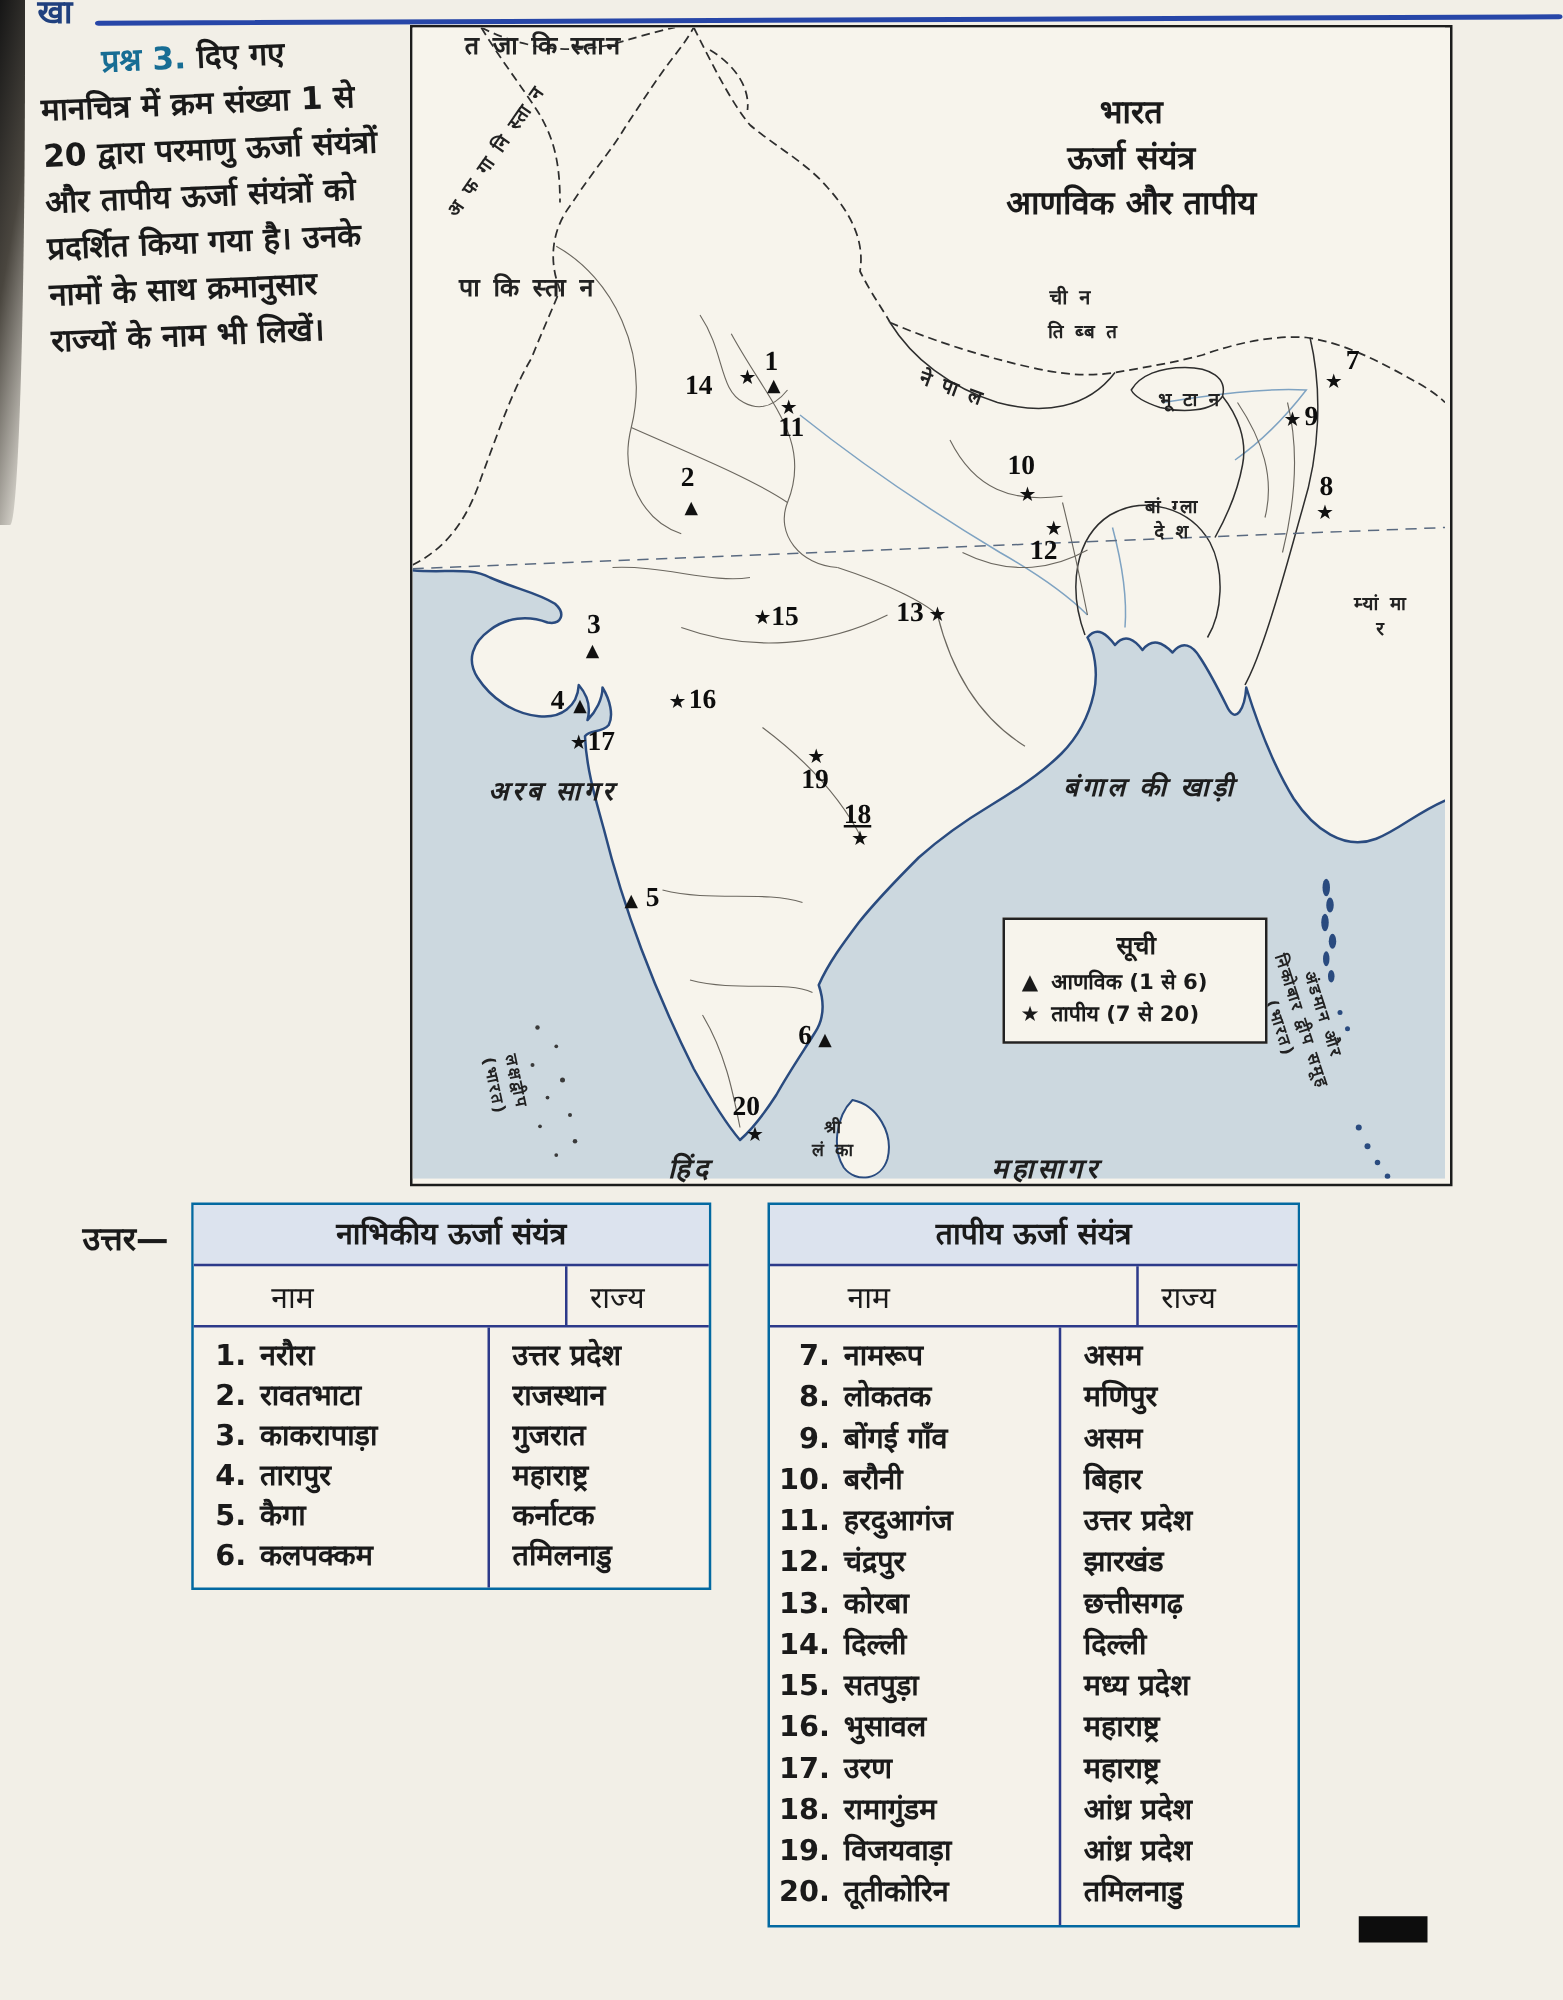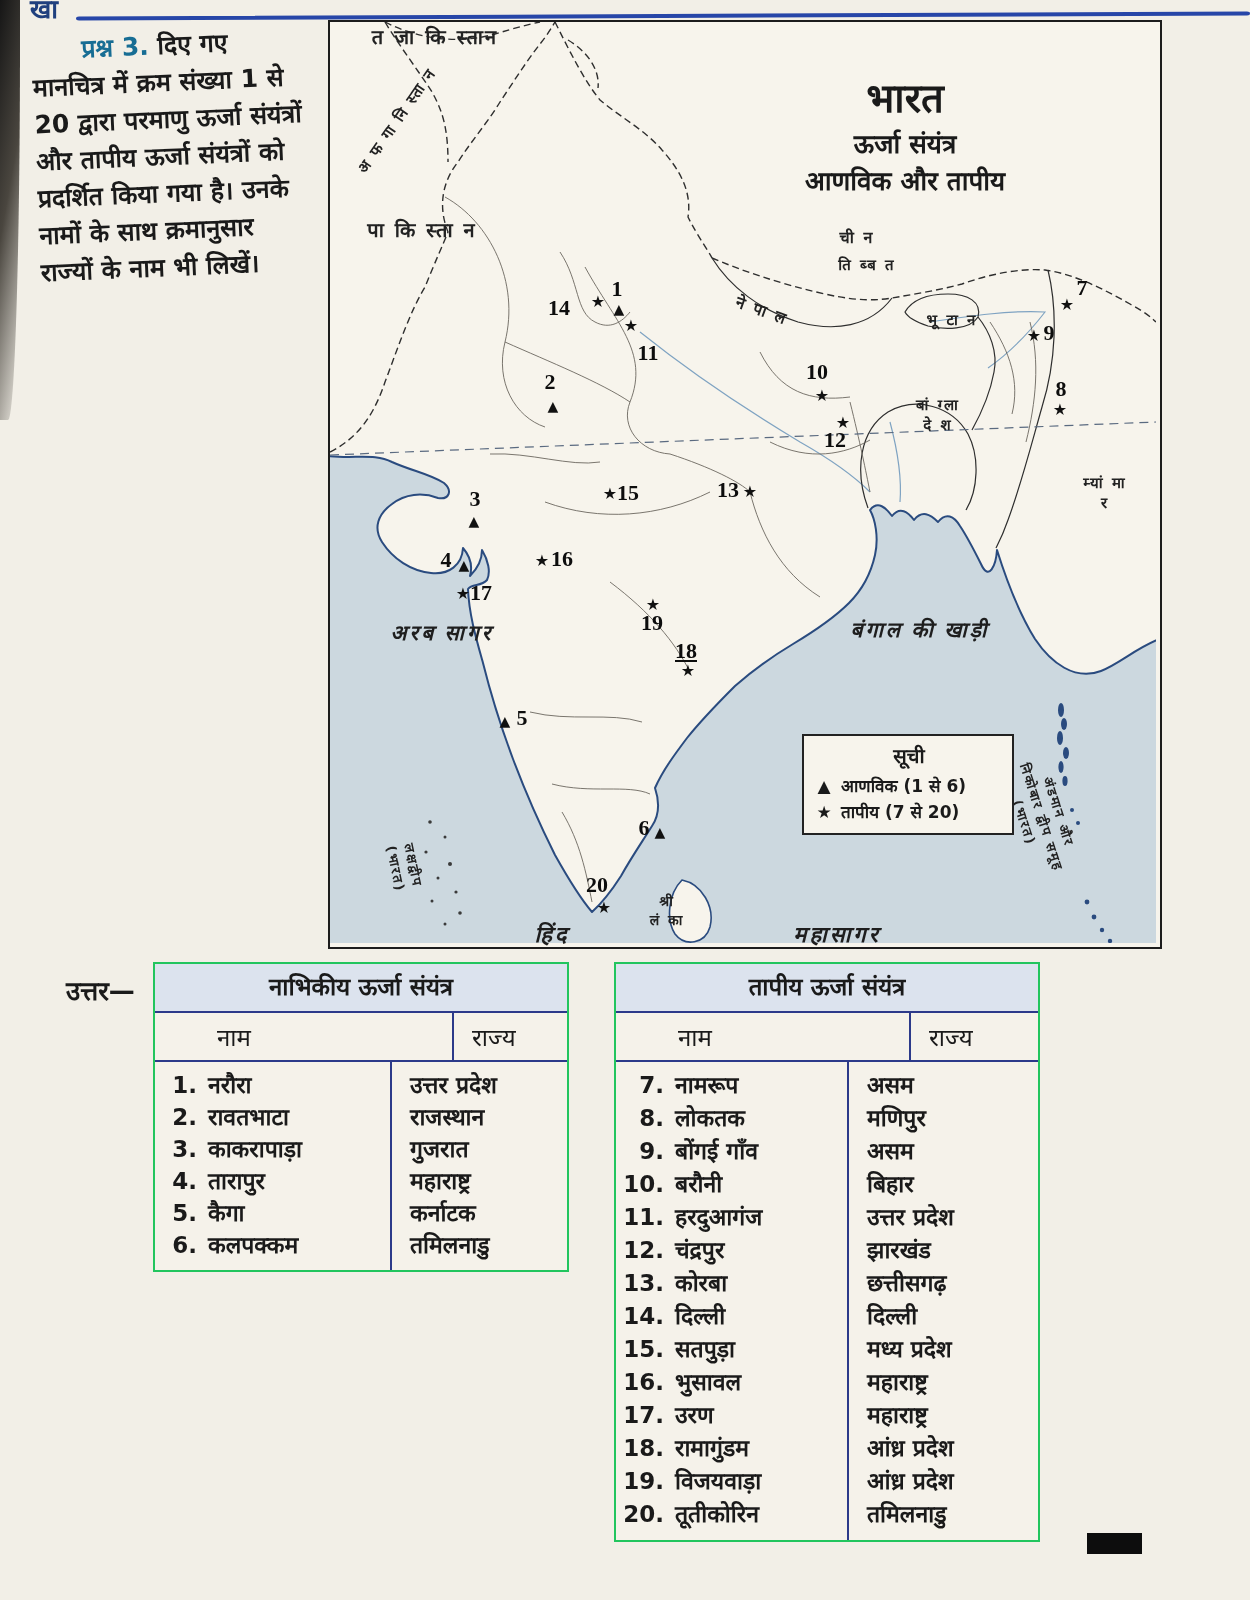--- a/index.html
+++ b/index.html
@@ -19,21 +19,21 @@
   .question{left:36px;top:26px;width:302px;font-size:25px;font-weight:bold;
             line-height:37px;transform:rotate(-2.5deg);}
   .q-first{padding-left:50px;}
   .q-prefix{color:#176d94;}
 
   
   .map-box{left:328px;top:20px;width:830px;height:925px;border:2px solid #1c1c1c;
            background:#f7f4ec;overflow:hidden;}
   .map-box svg{position:absolute;left:0;top:0;}
   .map-title{left:380px;top:52px;width:390px;text-align:center;line-height:1.25;}
-  .map-title .t1{font-size:40px;font-weight:bold;font-family:Liberation Serif, serif;}
+  .map-title .t1{font-size:26px;font-weight:bold;}
   .map-title .t2{font-size:26px;font-weight:bold;margin-top:4px;}
 
   .mlabel{position:absolute;white-space:pre-line;text-align:center;font-weight:bold;
           transform:translate(-50%,-50%);color:#222;}
   .mlabel.country{letter-spacing:2px;font-family:"DejaVu Sans",sans-serif;}
   .mlabel.sea{font-family:"Liberation Serif",serif;font-style:italic;letter-spacing:3px;color:#1e1e1e;}
 
   .msym{position:absolute;transform:translate(-50%,-50%);color:#111;line-height:1;}
   .msym.nuclear{font-size:14px;}
   .msym.thermal{font-size:16px;}
@@ -41,21 +41,21 @@
         font-family:"Liberation Serif",serif;font-weight:bold;font-size:22px;color:#0d0d0d;}
 
   .legend{left:472px;top:712px;width:186px;border:2px solid #222;background:#f7f4ec;
           padding:6px 10px 8px 12px;}
   .legend-title{text-align:center;font-weight:bold;font-size:20px;margin-bottom:4px;}
   .legend-row{font-size:17px;font-weight:bold;line-height:26px;display:flex;gap:9px;align-items:center;}
   .legend-row .sym{width:16px;text-align:center;}
 
   
   .answer-label{left:66px;top:972px;font-size:26px;font-weight:bold;}
-  .dtable{position:absolute;border:2px solid #22c55e;background:#f5f2ea;}
+  .dtable{position:absolute;border:2px solid #0369a1;background:#f5f2ea;}
   .dt-title{height:47px;line-height:47px;text-align:center;font-size:24px;font-weight:bold;
             background:#dce3ee;border-bottom:2px solid #2c3a8a;}
   .dt-cols{height:47px;border-bottom:2px solid #2c3a8a;display:flex;font-size:24px;font-weight:normal;}
   .dt-c1{border-right:2px solid #2c3a8a;display:flex;align-items:center;padding-left:62px;}
   .dt-c2{flex:1;display:flex;align-items:center;padding-left:18px;}
   .dt-body{display:flex;}
   .dt-bc1{border-right:2px solid #2c3a8a;padding:7px 0 9px 0;}
   .dt-bc2{flex:1;padding:7px 0 9px 18px;}
   .trow{font-size:23px;font-weight:600;}
   .rno{display:inline-block;text-align:right;margin-right:11px;}
@@ -214,21 +214,21 @@
       <div class="mnum" style="left: 314px; top: 806px;">6</div>
       <div class="msym thermal" style="left: 737px; top: 283px;">★</div>
       <div class="mnum" style="left: 752px; top: 266px;">7</div>
       <div class="msym thermal" style="left: 730px; top: 388px;">★</div>
       <div class="mnum" style="left: 731px; top: 367px;">8</div>
       <div class="msym thermal" style="left: 704px; top: 314px;">★</div>
       <div class="mnum" style="left: 719px; top: 311px;">9</div>
       <div class="msym thermal" style="left: 492px; top: 374px;">★</div>
       <div class="mnum" style="left: 487px; top: 350px;">10</div>
       <div class="msym thermal" style="left: 301px; top: 304px;">★</div>
-      <div class="mnum" style="left: 318px; top: 320px; margin-top: 11px;">11</div>
+      <div class="mnum" style="left: 303px; top: 320px;">11</div>
       <div class="msym thermal" style="left: 513px; top: 401px;">★</div>
       <div class="mnum" style="left: 505px; top: 418px;">12</div>
       <div class="msym thermal" style="left: 420px; top: 470px;">★</div>
       <div class="mnum" style="left: 398px; top: 468px;">13</div>
       <div class="msym thermal" style="left: 268px; top: 280px;">★</div>
       <div class="mnum" style="left: 229px; top: 286px;">14</div>
       <div class="msym thermal" style="left: 280px; top: 472px;">★</div>
       <div class="mnum" style="left: 298px; top: 471px;">15</div>
       <div class="msym thermal" style="left: 212px; top: 539px;">★</div>
       <div class="mnum" style="left: 232px; top: 537px;">16</div>

